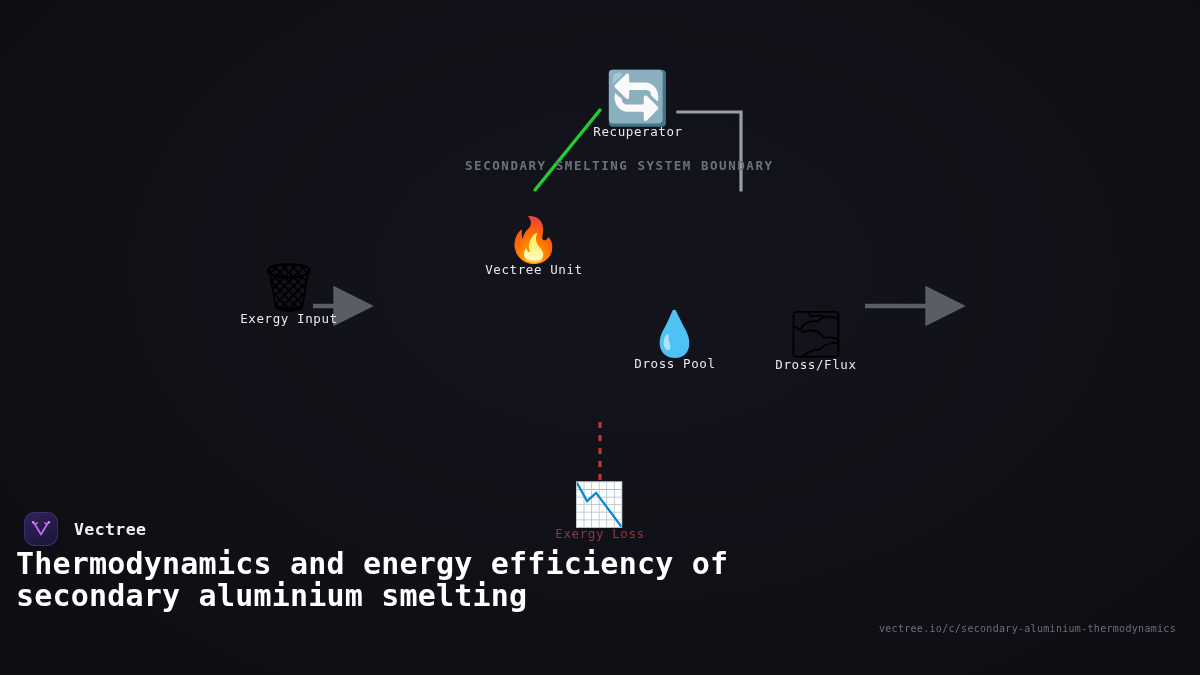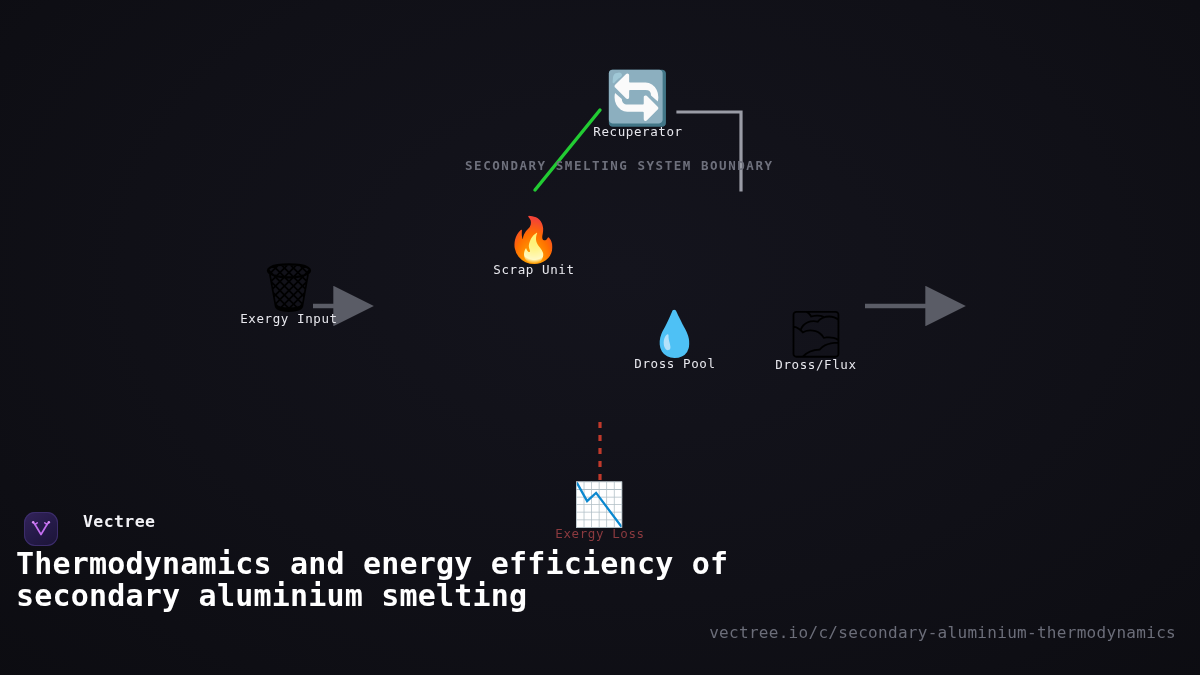--- a/index.html
+++ b/index.html
@@ -58,21 +58,22 @@
     height: 675px;
     pointer-events: none;
   }
 
   
   .brand-row {
     position: absolute;
     left: 24px;
     top: 512px;
     display: flex;
-    gap: 25px;
+    align-items: center;
+    gap: 16px;
   }
   .brand-logo {
     width: 34px;
     height: 34px;
     border-radius: 11px;
     background: linear-gradient(145deg, #33235a 0%, #241a47 55%, #1b1436 100%);
     box-shadow: 0 0 0 1px #3c2d6b inset;
     display: flex;
     align-items: center;
     justify-content: center;
@@ -95,21 +96,21 @@
     line-height: 1.07;
     letter-spacing: 0.2px;
     color: #ffffff;
     margin: 0;
   }
   .site-url {
     position: absolute;
     right: 24px;
     top: 623px;
     font-family: "DejaVu Sans Mono", "Liberation Mono", monospace;
-    font-size: 16px;
+    font-size: 10px;
     letter-spacing: 0.3px;
     color: #6b6d79;
     white-space: nowrap;
   }
 </style>
 </head>
 <body>
 
 <div id="stage">
 
@@ -133,21 +134,21 @@
 
   <div class="boundary-label" style="left:465px; top:158px;text-align:center;">SECONDARY SMELTING SYSTEM BOUNDARY</div>
 
   <div class="node" style="left:638px; top:72px;">
     <span class="glyph" style="font-size:52px;">🔄</span>
     <span class="caption">Recuperator</span>
   </div>
 
   <div class="node" style="left:534px; top:218px;">
     <span class="glyph" style="font-size:44px;">🔥</span>
-    <span class="caption">Scrap Unit</span>
+    <span class="caption">Vectree Unit</span>
   </div>
 
   <div class="node" style="left:289px; top:263px;">
     <span class="glyph" style="font-size:48px;">🗑</span>
     <span class="caption">Exergy Input</span>
   </div>
 
   <div class="node" style="left:675px; top:312px;">
     <span class="glyph" style="font-size:44px;">💧</span>
     <span class="caption">Dross Pool</span>

